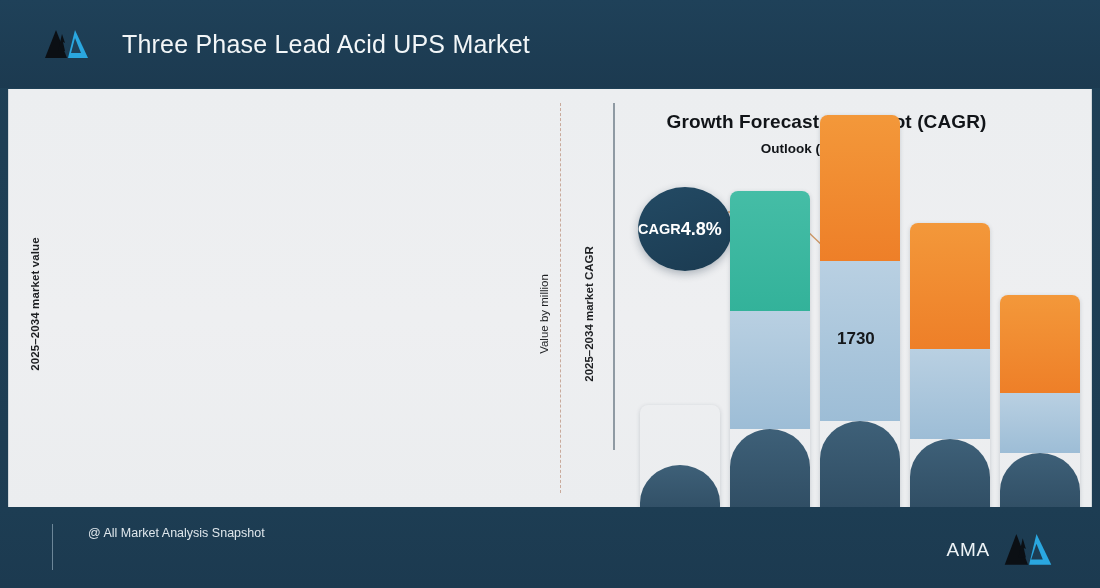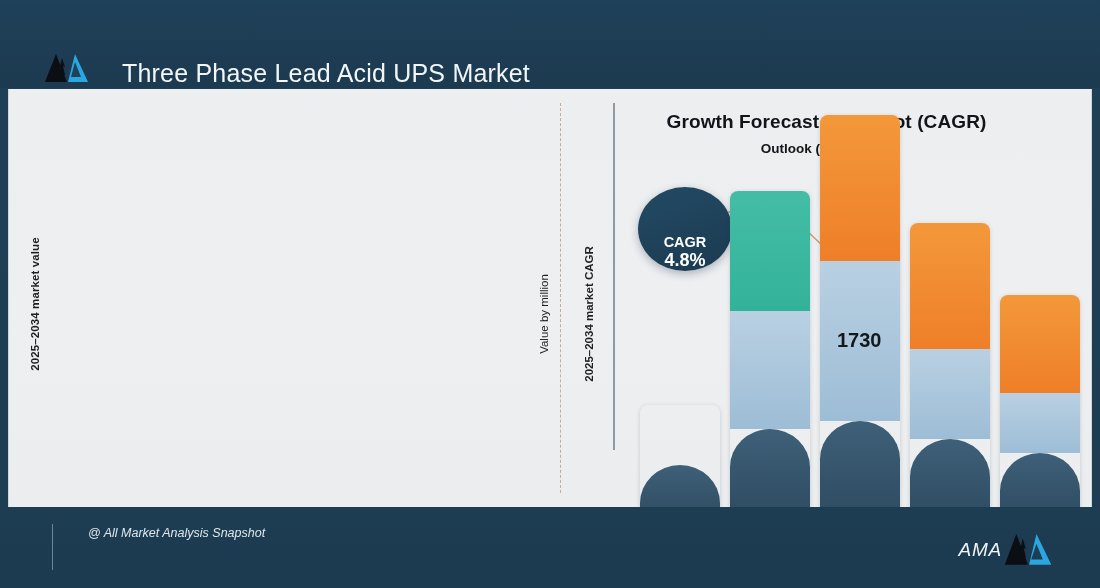--- a/index.html
+++ b/index.html
@@ -12,21 +12,21 @@
   #root {
     position: relative;
     width: 1100px; height: 588px;
     background: linear-gradient(180deg,#1e4056 0%, #1d3c52 100%);
   }
 
   
   .header {
     position: absolute; left: 0; top: 0; width: 1100px; height: 88px;
     background: linear-gradient(180deg,#1f4159 0%,#1c3a50 100%);
-    display: flex; align-items: flex-end;
+    display: flex; align-items: center;
   }
   .logo-mark { margin-left: 44px; width: 46px; height: 40px; display:block; }
   .header-title {
     margin-left: 32px;
     color: #f2f6f8;
     font-size: 25px;
     font-weight: 400;
     letter-spacing: .2px;
     white-space: nowrap;
   }
@@ -114,64 +114,63 @@
   }
   .r-sub {
     position: absolute; left: 0; right: 0; top: 52px; text-align: center;
     font-size: 13.5px; font-weight: 700; color: #111418;
   }
   .cagr-badge {
     position: absolute; left: 78px; top: 98px; width: 94px; height: 84px;
     border-radius: 50%;
     background: linear-gradient(160deg,#234a64 0%,#1b3b51 100%);
     box-shadow: 0 3px 8px rgba(20,40,60,.30);
-    display: flex; flex-direction: column; align-items: center; justify-content: flex-end;
+    display: flex; align-items: center; justify-content: flex-start;
     color: #ffffff;
   }
   .cagr-badge .cl { font-size: 14.5px; font-weight: 700; line-height: 1.12; }
   .cagr-badge .cv { font-size: 18px; font-weight: 700; line-height: 1.15; }
   .connector { position: absolute; left: 168px; top: 105px; }
   .r-callout {
     position: absolute; left: 277px; top: 240px;
-    font-size: 20px; font-weight: 700; color: #15181b;
+    font-size: 17px; font-weight: 700; color: #15181b;
   }
   .rstack {
     position: absolute; bottom: 0;
     border-radius: 8px 8px 0 0;
     overflow: hidden;
     box-shadow: 0 1px 4px rgba(40,50,65,.18);
   }
   .seg { position: absolute; left: 0; width: 100%; }
   .seg-base {
     bottom: 0;
     background: linear-gradient(180deg,#3e6078 0%,#2d4a60 100%);
     border-radius: 50% 50% 0 0 / 38px 38px 0 0;
   }
 
   
   .footer {
     position: absolute; left: 0; top: 508px; width: 1100px; height: 80px;
     background: linear-gradient(180deg,#1d3d53 0%,#1c3a50 100%);
-    font-style: italic;
   }
   .foot-rule {
     position: absolute; left: 52px; top: 16px; width: 1px; height: 46px;
     background: #6c8698;
   }
   .foot-l1 {
     position: absolute; left: 88px; top: 18px;
     color: #dfe7ec; font-size: 12.5px;
   }
   .foot-l2 {
     position: absolute; left: 88px; top: 42px;
     color: #e9eff3; font-size: 13px;
   }
   .foot-brand {
     position: absolute; right: 46px; top: 24px;
-    display: flex; align-items: center; gap: 0;
+    display: flex; align-items: center; gap: 12px;
   }
   .foot-brand .txt { color: #eef4f7; font-size: 19px; letter-spacing: .8px; }
 </style>
 </head>
 <body>
 
 <div id="root">
 
   <div class="header">
     <svg class="logo-mark" viewBox="0 0 46 40">

